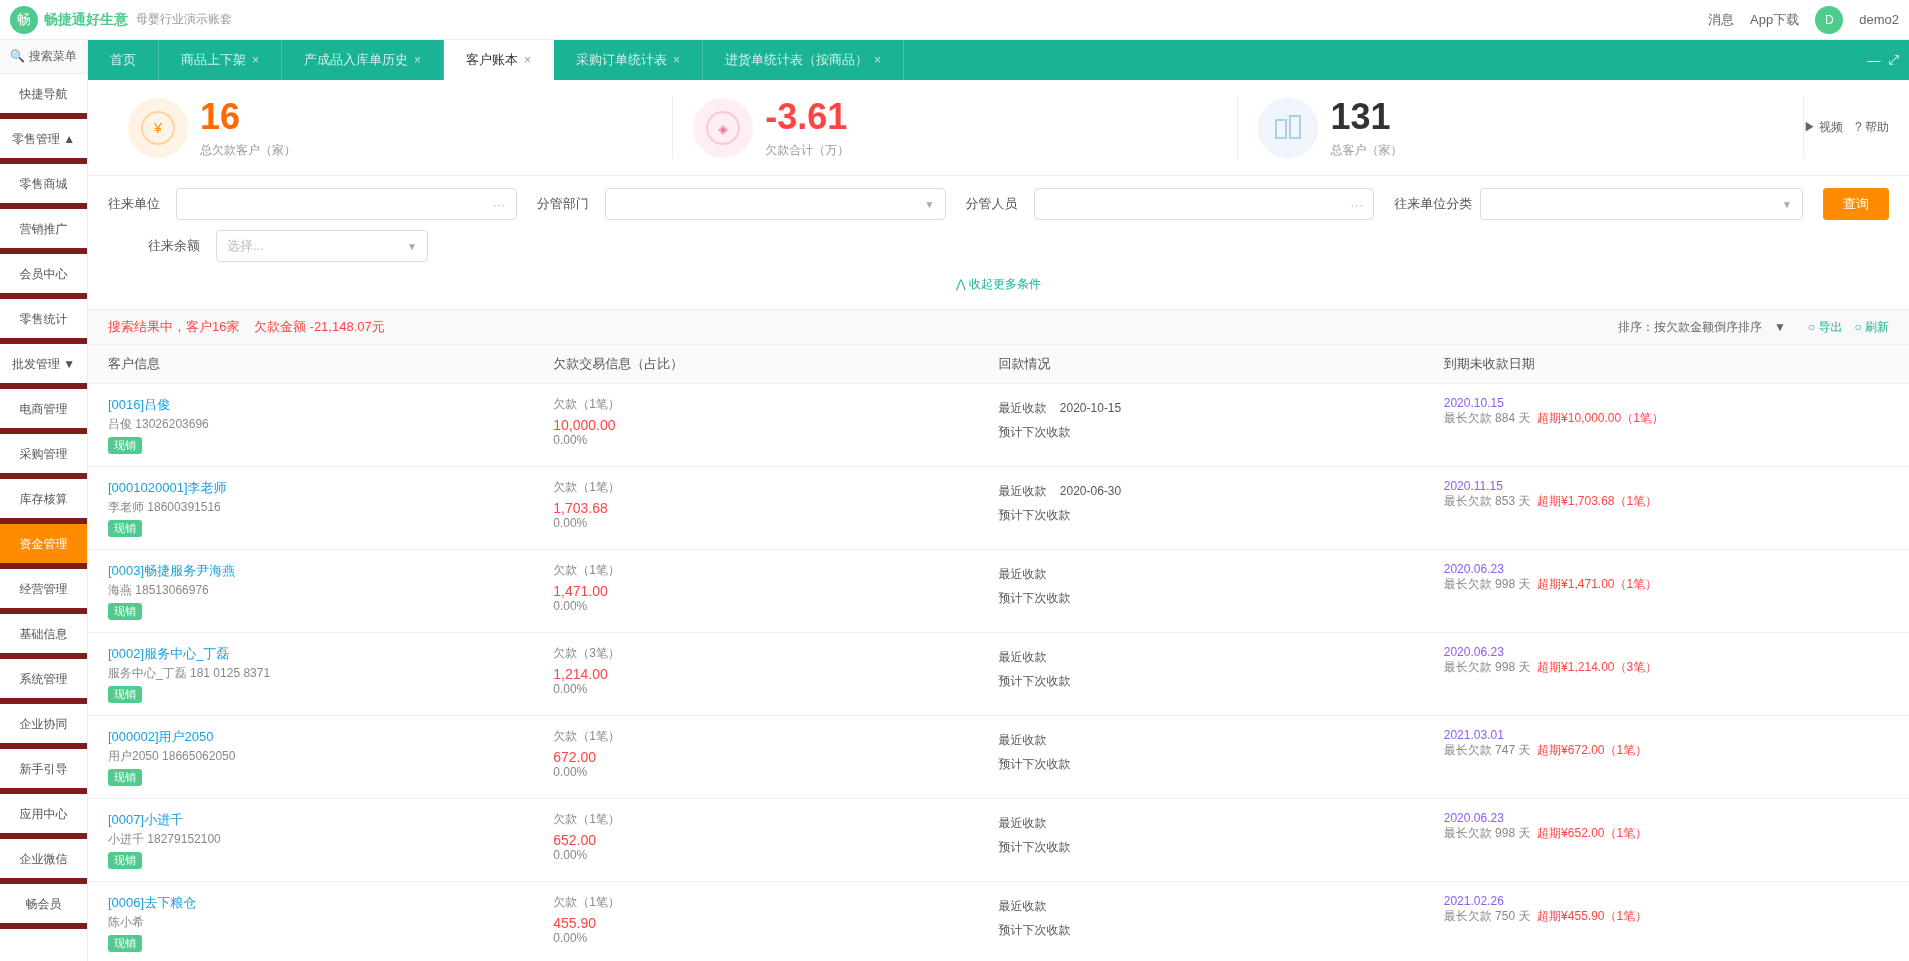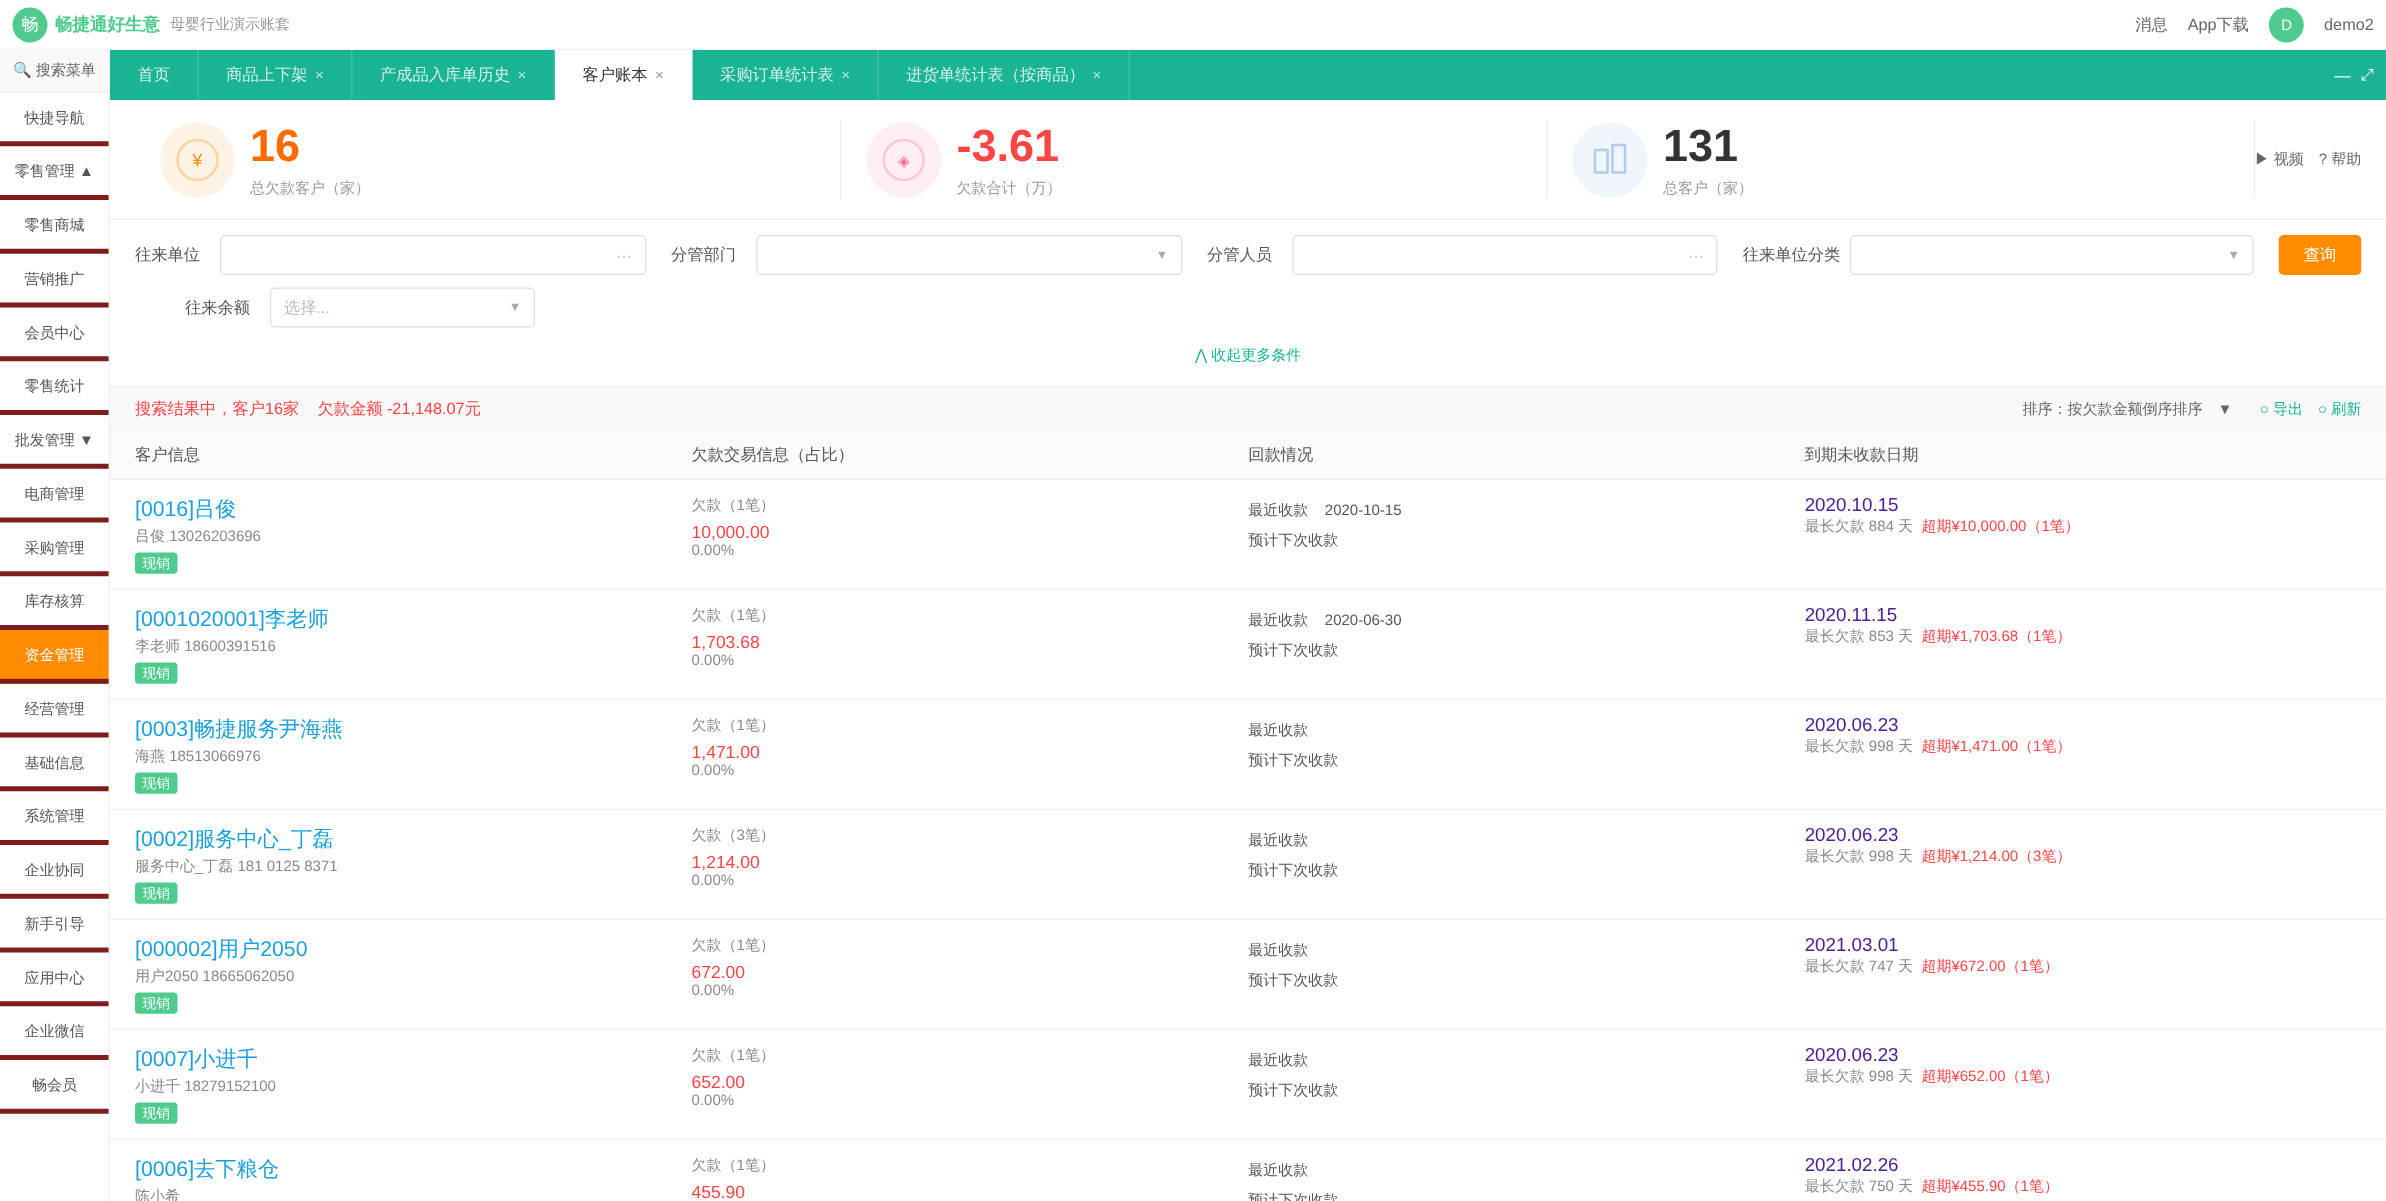--- a/index.html
+++ b/index.html
@@ -16,21 +16,21 @@
     .top-bar-right { display: flex; align-items: center; gap: 16px; color: #666; font-size: 13px; }
     .top-bar-right span { cursor: pointer; }
     .avatar { width: 28px; height: 28px; background: #4ecb8d; border-radius: 50%; display: flex; align-items: center; justify-content: center; color: white; font-size: 12px; }
 
     
     .main-area { display: flex; flex: 1; overflow: hidden; }
 
     
     .sidebar { width: 88px; background: #fff; border-right: 1px solid #eee; display: flex; flex-direction: column; overflow-y: auto; }
     .sidebar-search { padding: 8px; background: #f9f9f9; text-align: center; border-bottom: 1px solid #eee; cursor: pointer; color: #666; font-size: 12px; }
-    .sidebar-nav-item { padding: 10px 4px; text-align: center; cursor: pointer; color: #555; font-size: 12px; border-bottom: 4px solid #7f1d1d; }
+    .sidebar-nav-item { padding: 10px 4px; text-align: center; cursor: pointer; color: #555; font-size: 12px; border-bottom: 6px solid #7f1d1d; }
     .sidebar-nav-item.active { background: #ff8c00; color: white; }
     .sidebar-nav-item .nav-label { display: block; margin-top: 2px; }
 
     
     .tab-bar { background: #1ab394; display: flex; align-items: center; height: 40px; overflow: hidden; }
     .tab-item { display: flex; align-items: center; padding: 0 22px; height: 40px; cursor: pointer; color: rgba(255,255,255,0.8); font-size: 13px; white-space: nowrap; border-right: 1px solid rgba(255,255,255,0.2); }
     .tab-item.active { background: #fff; color: #333; }
     .tab-item .tab-close { margin-left: 6px; color: rgba(255,255,255,0.7); font-size: 12px; }
     .tab-item.active .tab-close { color: #999; }
     .tab-spacer { flex: 1; }
@@ -68,28 +68,28 @@
     
     .result-bar { background: #f9f9f9; padding: 8px 20px; border-bottom: 1px solid #eee; display: flex; align-items: center; justify-content: space-between; }
     .result-info { font-size: 13px; color: #555; }
     .result-info span { color: #ff4444; }
     .result-actions { display: flex; align-items: center; gap: 12px; font-size: 12px; color: #666; }
 
     
     .table-container { background: #fff; margin: 0; }
     .table-header { display: grid; grid-template-columns: 3fr 3fr 3fr 3fr; padding: 10px 20px; background: #fafafa; border-bottom: 1px solid #eee; color: #555; font-size: 13px; font-weight: 500; }
     .table-row { display: grid; grid-template-columns: 3fr 3fr 3fr 3fr; padding: 12px 20px; border-bottom: 1px solid #f0f0f0; align-items: start; }
-    .customer-name { color: #1a9fde; font-size: 17px; cursor: pointer; }
+    .customer-name { color: #1a9fde; font-size: 13px; cursor: pointer; }
     .customer-info { color: #888; font-size: 12px; margin-top: 2px; }
     .tag { display: inline-block; background: #4ecb8d; color: white; font-size: 11px; padding: 1px 6px; border-radius: 3px; margin-top: 4px; }
     .debt-amount { color: #ff4444; font-size: 14px; font-weight: 500; }
     .debt-info { color: #888; font-size: 12px; margin-bottom: 4px; }
     .debt-percent { color: #888; font-size: 12px; }
     .collection-info { color: #555; font-size: 12px; line-height: 2; }
-    .overdue-date { color: #4c1d95; font-size: 15px; }
+    .overdue-date { color: #8b5cf6; font-size: 12px; }
     .overdue-link { color: #ff4444; font-size: 12px; cursor: pointer; }
     .overdue-days { color: #888; font-size: 12px; }
 
     .chevron-down { color: #aaa; font-size: 10px; }
   </style>
 </head>
 <body>
 
 <div class="app-wrapper">
 

